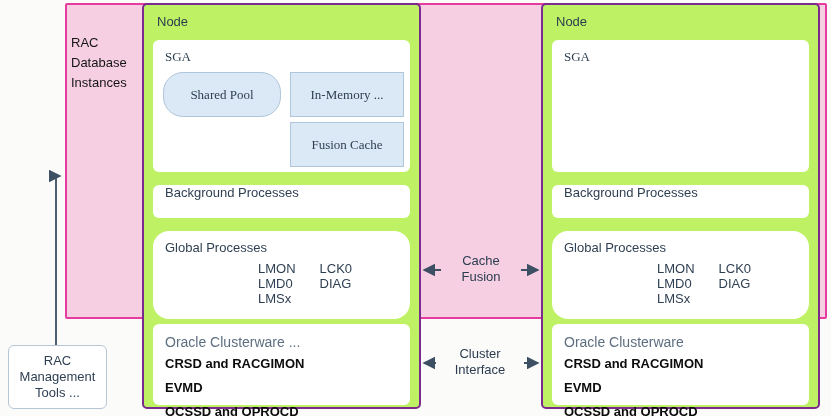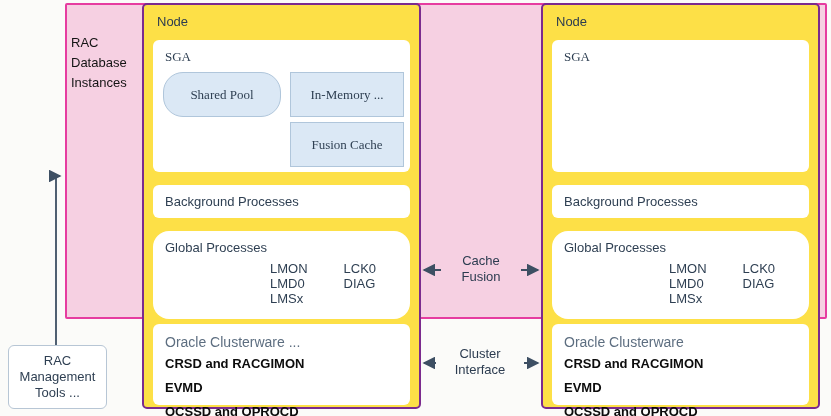--- a/index.html
+++ b/index.html
@@ -18,21 +18,21 @@
     background:#f6d0e2;border:2px solid #e63ca0;border-radius:2px;
   }
   .rac-label{
     position:absolute;left:71px;top:33px;width:72px;
     font-size:13px;line-height:20px;color:#141414;white-space:pre-line;
   }
 
   
   .node{
     position:absolute;top:3px;width:275px;height:402px;
-    background:#fde047;border:2px solid #7b2b8e;border-radius:5px;
+    background:#bef264;border:2px solid #7b2b8e;border-radius:5px;
   }
   .node.left{left:142px;}
   .node.right{left:541px;}
   .node-title{
     position:absolute;left:13px;top:9px;
     font-size:13px;color:#2c3c50;
   }
 
   .white-box{
     position:absolute;left:9px;width:257px;
@@ -44,27 +44,27 @@
   .blue-block{
     position:absolute;height:43px;
     background:#dbe8f5;border:1px solid #b0c6db;
     display:flex;align-items:center;justify-content:center;
     font-size:13px;color:#2e3f52;
   }
   .blk-shared{left:10px;top:32px;width:116px;border-radius:20px;}
   .blk-inmem{left:137px;top:32px;width:112px;}
   .blk-buffer{left:137px;top:82px;width:112px;}
 
-  .bgp-box{top:180px;height:33px;display:flex;align-items:center;}
+  .bgp-box{top:180px;height:33px;display:flex;align-items:flex-start;}
   .bgp-label{margin-left:12px;font-size:13px;color:#2e3f52;}
 
   .gp-box{top:226px;height:88px;border-radius:16px;}
   .gp-title{position:absolute;left:12px;top:9px;font-size:13px;color:#2e3f52;}
   .gp-cols{position:absolute;left:105px;top:30px;display:flex;gap:24px;}
-  .gp-col{font-size:13px;line-height:15px;color:#2e3f52;white-space:pre-line;margin-left:12px;}
+  .gp-col{font-size:13px;line-height:15px;color:#2e3f52;white-space:pre-line;}
 
   .cw-box{top:319px;height:81px;padding:0;}
   .cw-title{position:absolute;left:12px;top:10px;font-size:14px;color:#5d6e80;}
   .cw-lines{
     position:absolute;left:12px;top:28px;
     font-size:13px;line-height:24px;font-weight:bold;color:#0c0c0c;white-space:pre-line;
   }
 
   
   .conn-label{

